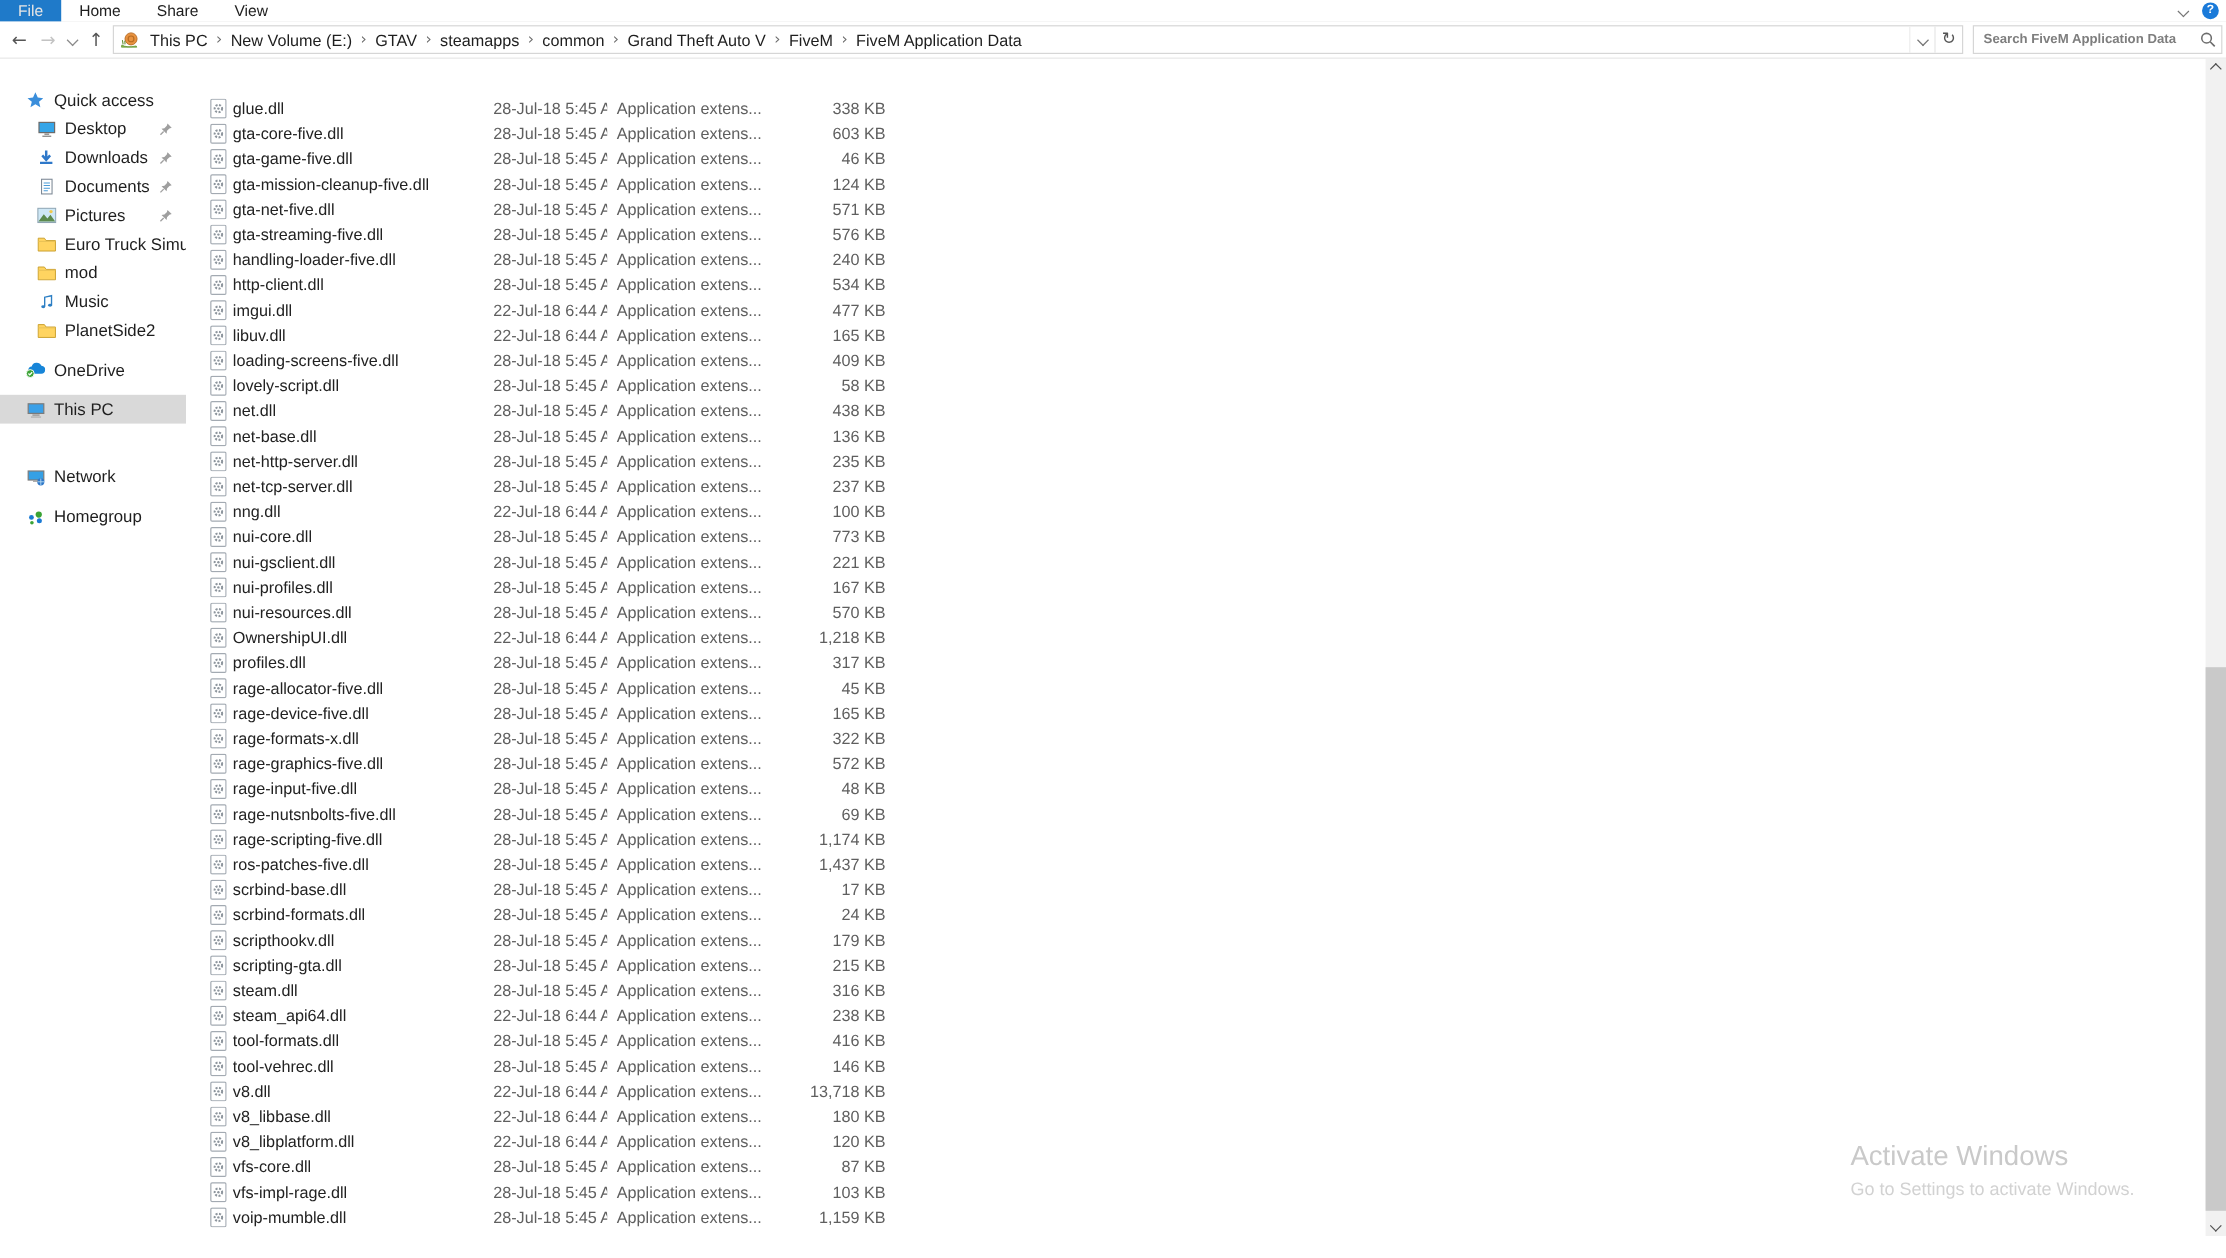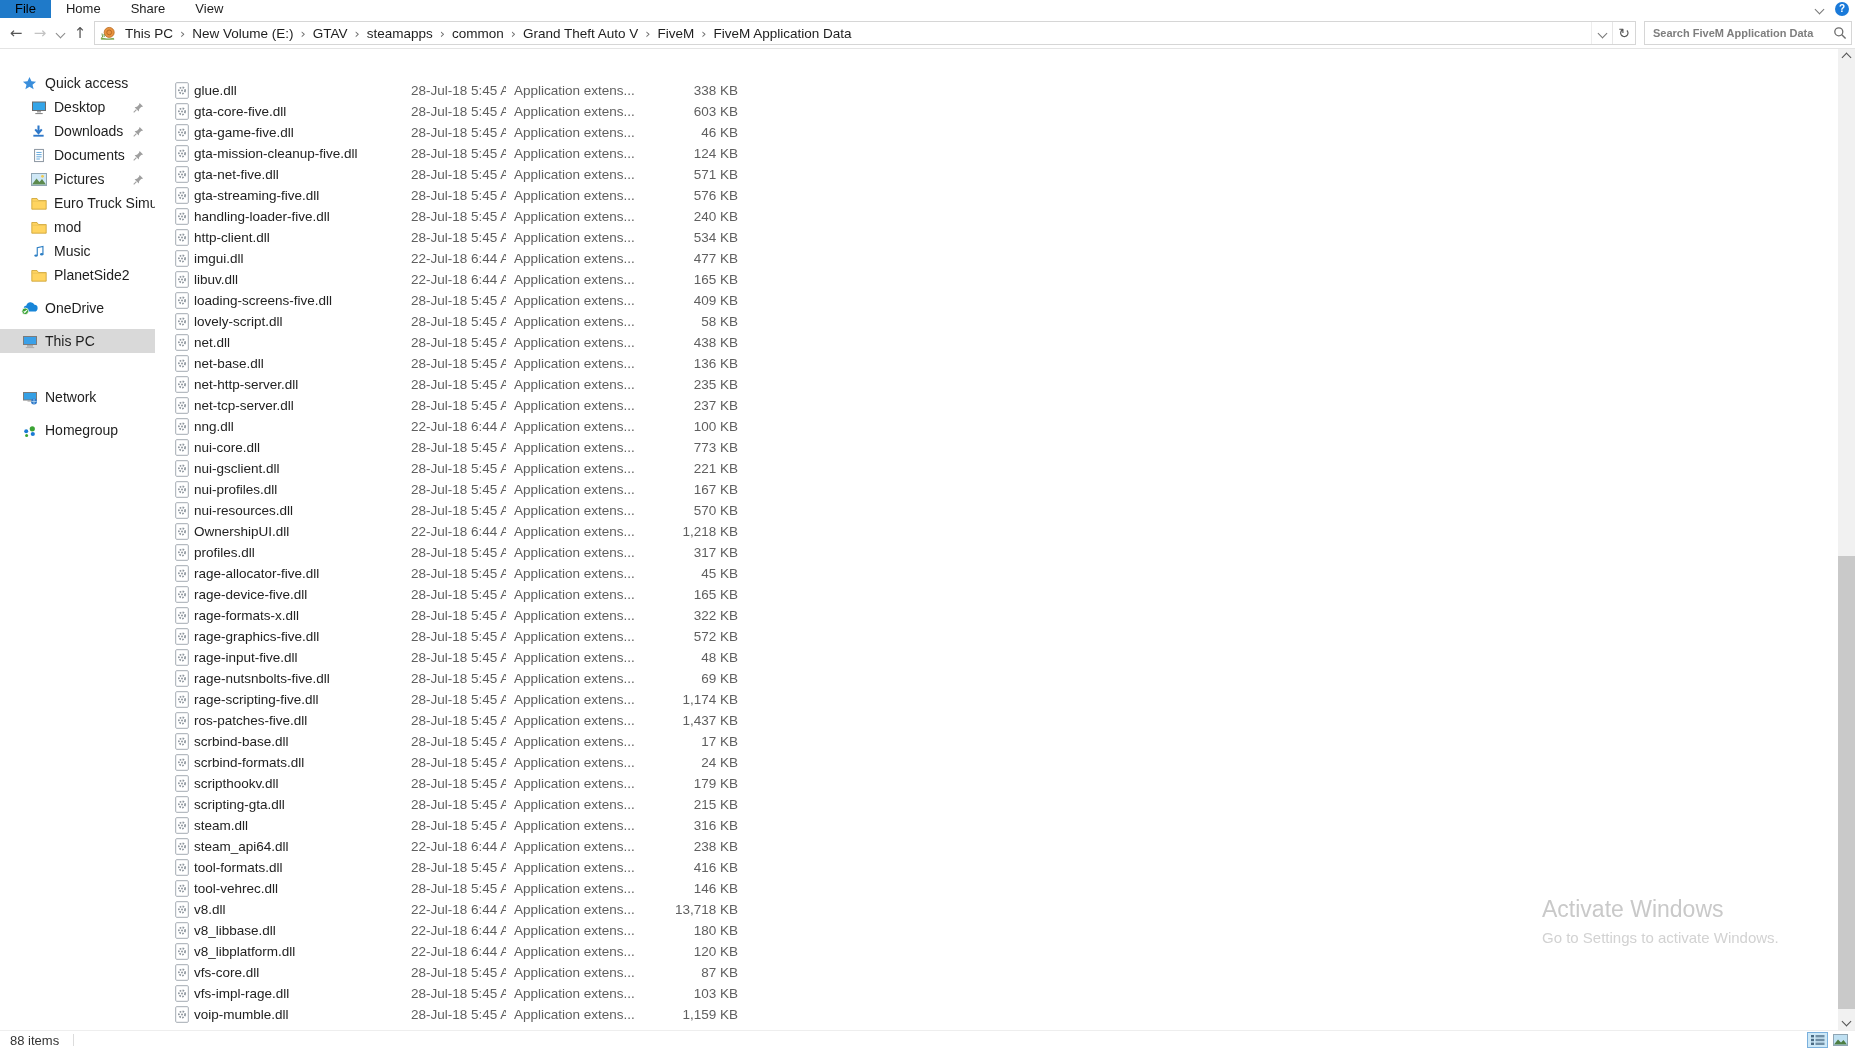--- a/index.html
+++ b/index.html
@@ -5,21 +5,21 @@
   html,body{margin:0;padding:0;}
   body{width:1855px;height:1048px;overflow:hidden;background:#fff;
        font-family:"Liberation Sans",sans-serif;color:#1e1e1e;
        -webkit-font-smoothing:antialiased;}
   .app{position:relative;width:1855px;height:1048px;background:#fff;}
 
   
   .tabbar{position:absolute;left:0;top:0;width:100%;height:18px;background:#fff;
           border-bottom:1px solid #dcdcdc;display:flex;align-items:stretch;}
   .tab{font-size:13px;line-height:18px;padding:0 15px;color:#1e1e1e;cursor:default;}
-  .tab.active{background:#1f7ac9;color:#000000;}
+  .tab.active{background:#1f7ac9;color:#e5e5e5;}
   .tabbar-right{position:absolute;right:6px;top:0;height:18px;display:flex;align-items:center;gap:12px;}
   .chev{width:6px;height:6px;border-right:1.6px solid #777;border-bottom:1.6px solid #777;
         transform:rotate(45deg);display:inline-block;}
   .chev.up{transform:rotate(-135deg);}
   .helpbtn{width:14px;height:14px;border-radius:50%;background:#1a7ad9;color:#fff;
            font-size:10px;font-weight:bold;text-align:center;line-height:14px;}
 
   
   .navbar{position:absolute;left:0;top:18px;width:100%;height:30px;background:#fff;
           border-bottom:1px solid #e4e4e4;display:flex;align-items:center;}
@@ -88,21 +88,21 @@
   .statusbar{position:absolute;left:0;top:1030px;width:100%;height:18px;background:#fff;
              border-top:1px solid #eeeeee;display:flex;align-items:center;}
   .status-count{font-size:13px;color:#333;padding-left:10px;}
   .status-sep{width:1px;height:12px;background:#dcdcdc;margin-left:14px;}
   .viewbtns{position:absolute;right:4px;top:1px;display:flex;gap:2px;}
   .viewbtn{width:21px;height:16px;display:flex;align-items:center;justify-content:center;
            border:1px solid transparent;box-sizing:border-box;}
   .viewbtn.sel{background:#cde8f7;border-color:#7ab0dd;}
 
   
-  .watermark{position:absolute;left:1542px;top:896px;pointer-events:none;}
+  .watermark{position:absolute;left:1542px;top:950px;pointer-events:none;}
   .wm1{font-size:23px;color:#c9c9c9;}
   .wm2{font-size:15px;color:#d2d2d2;margin-top:6px;}
 </style>
 </head>
 <body>
 
 <div class="app">
 
   <div class="tabbar">
     <div id="tabs" style="display:flex;">
@@ -1007,41 +1007,19 @@
       <span class="sb-arrow" style="top:0;">
           <span class="chev up"></span>
         </span>
       <div class="sb-thumb"></div>
       <span class="sb-arrow" style="bottom:0;">
           <span class="chev"></span>
         </span>
     </div>
   </div>
 
-  <div class="statusbar">
-    <span class="status-count">88 items</span>
-    <span class="status-sep"></span>
-    <div class="viewbtns">
-      <span class="viewbtn sel">
-        <svg width="14" height="12" viewBox="0 0 14 12">
-          <rect x="0" y="1" width="3" height="2.4" fill="#4a6b84"></rect>
-            <rect x="4.5" y="1" width="9" height="2.4" fill="#6f8ea5"></rect>
-          <rect x="0" y="4.8" width="3" height="2.4" fill="#4a6b84"></rect>
-            <rect x="4.5" y="4.8" width="9" height="2.4" fill="#6f8ea5"></rect>
-          <rect x="0" y="8.6" width="3" height="2.4" fill="#4a6b84"></rect>
-            <rect x="4.5" y="8.6" width="9" height="2.4" fill="#6f8ea5"></rect>
-        </svg>
-      </span>
-      <span class="viewbtn">
-        <svg width="15" height="12" viewBox="0 0 15 12">
-          <rect x="0.5" y="0.5" width="14" height="11" fill="#bfe0f2" stroke="#8fa5b3"></rect>
-          <path d="M1 10.5 L5 5.5 L8 8.5 L10.5 6 L14 10.5 Z" fill="#4d7e43"></path>
-        </svg>
-      </span>
-    </div>
-  </div>
 
   <div class="watermark">
     <div class="wm1">Activate Windows</div>
     <div class="wm2">Go to Settings to activate Windows.</div>
   </div>
 
 </div>
 
 </body></html>

